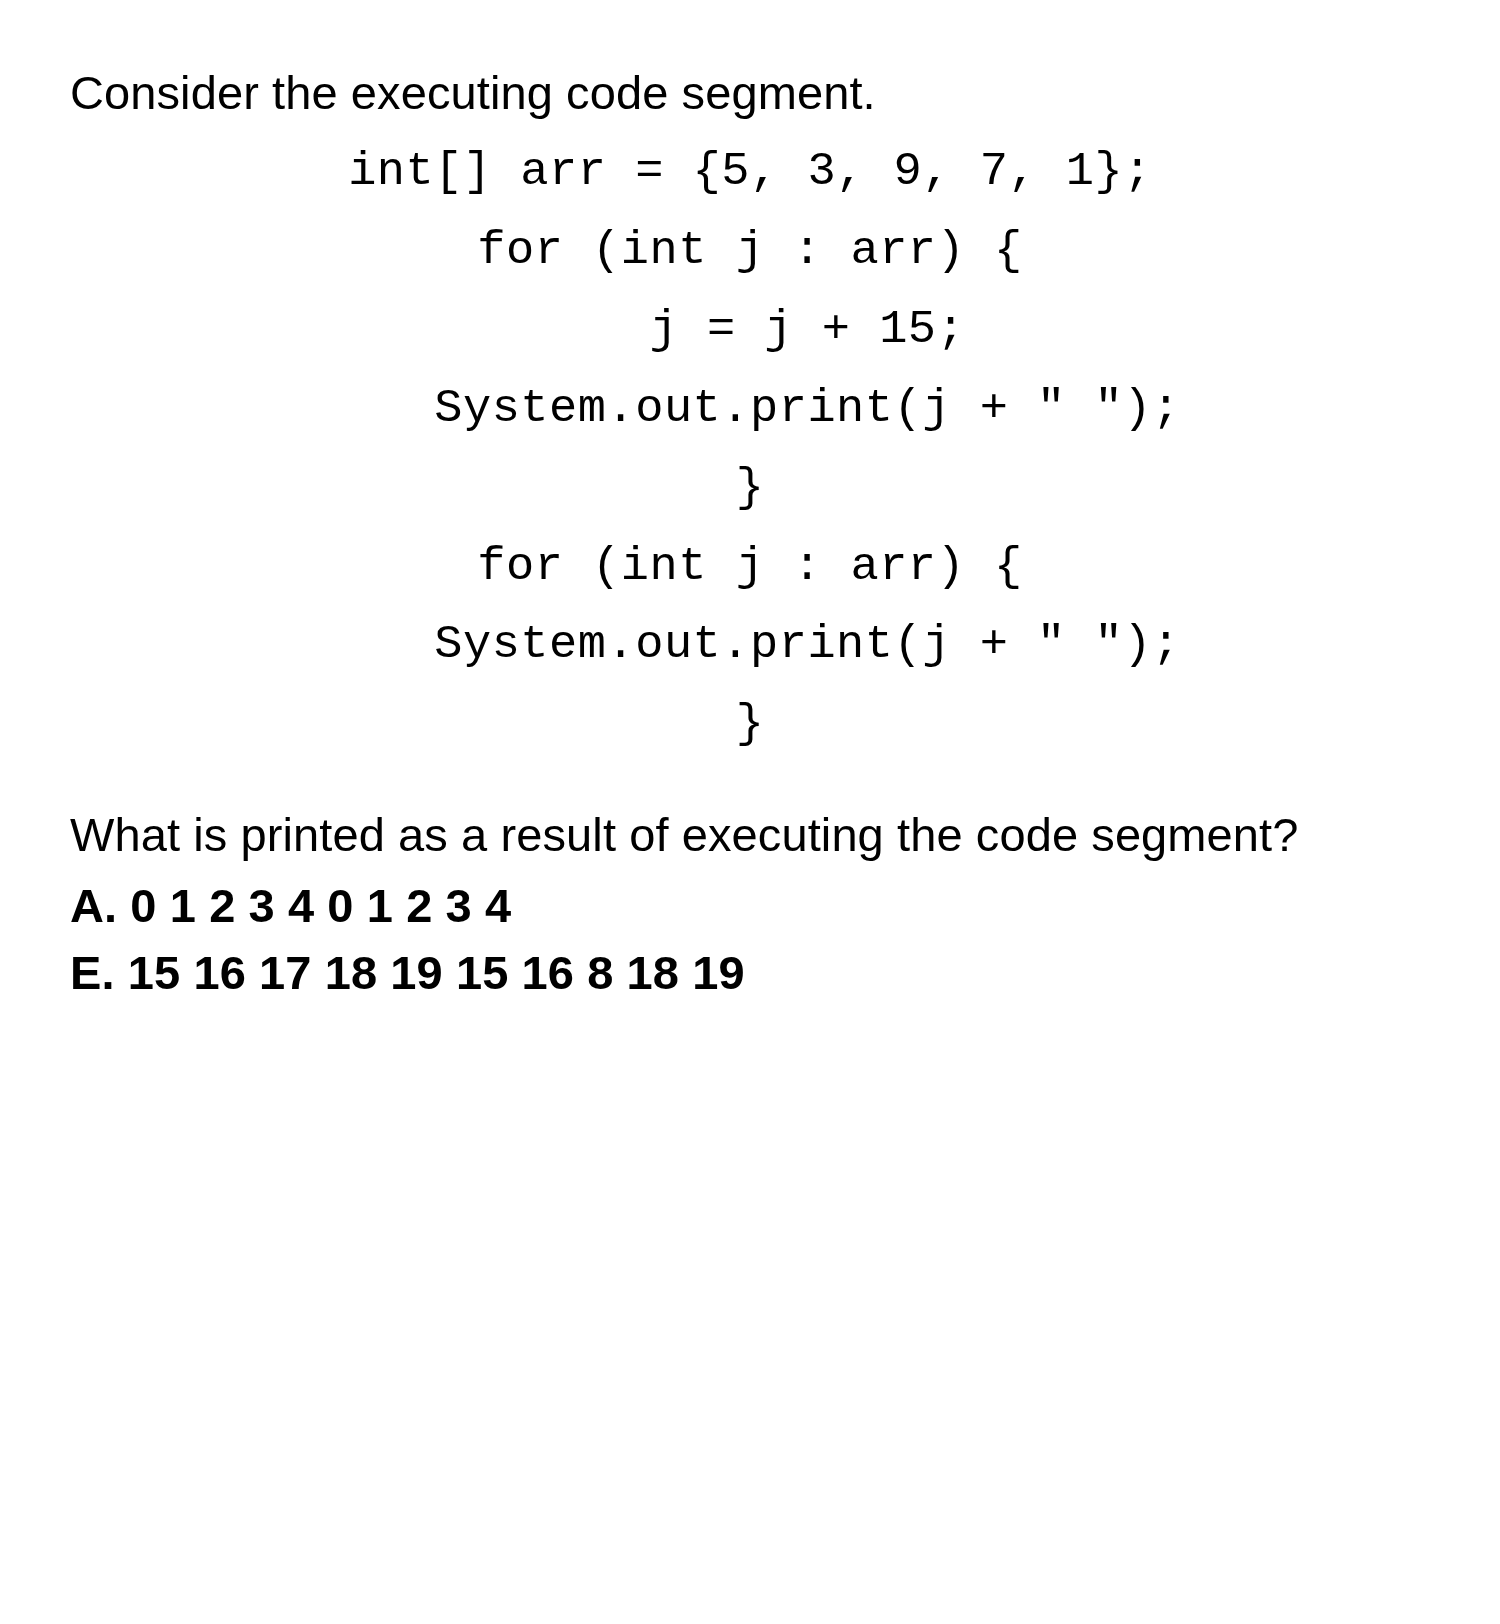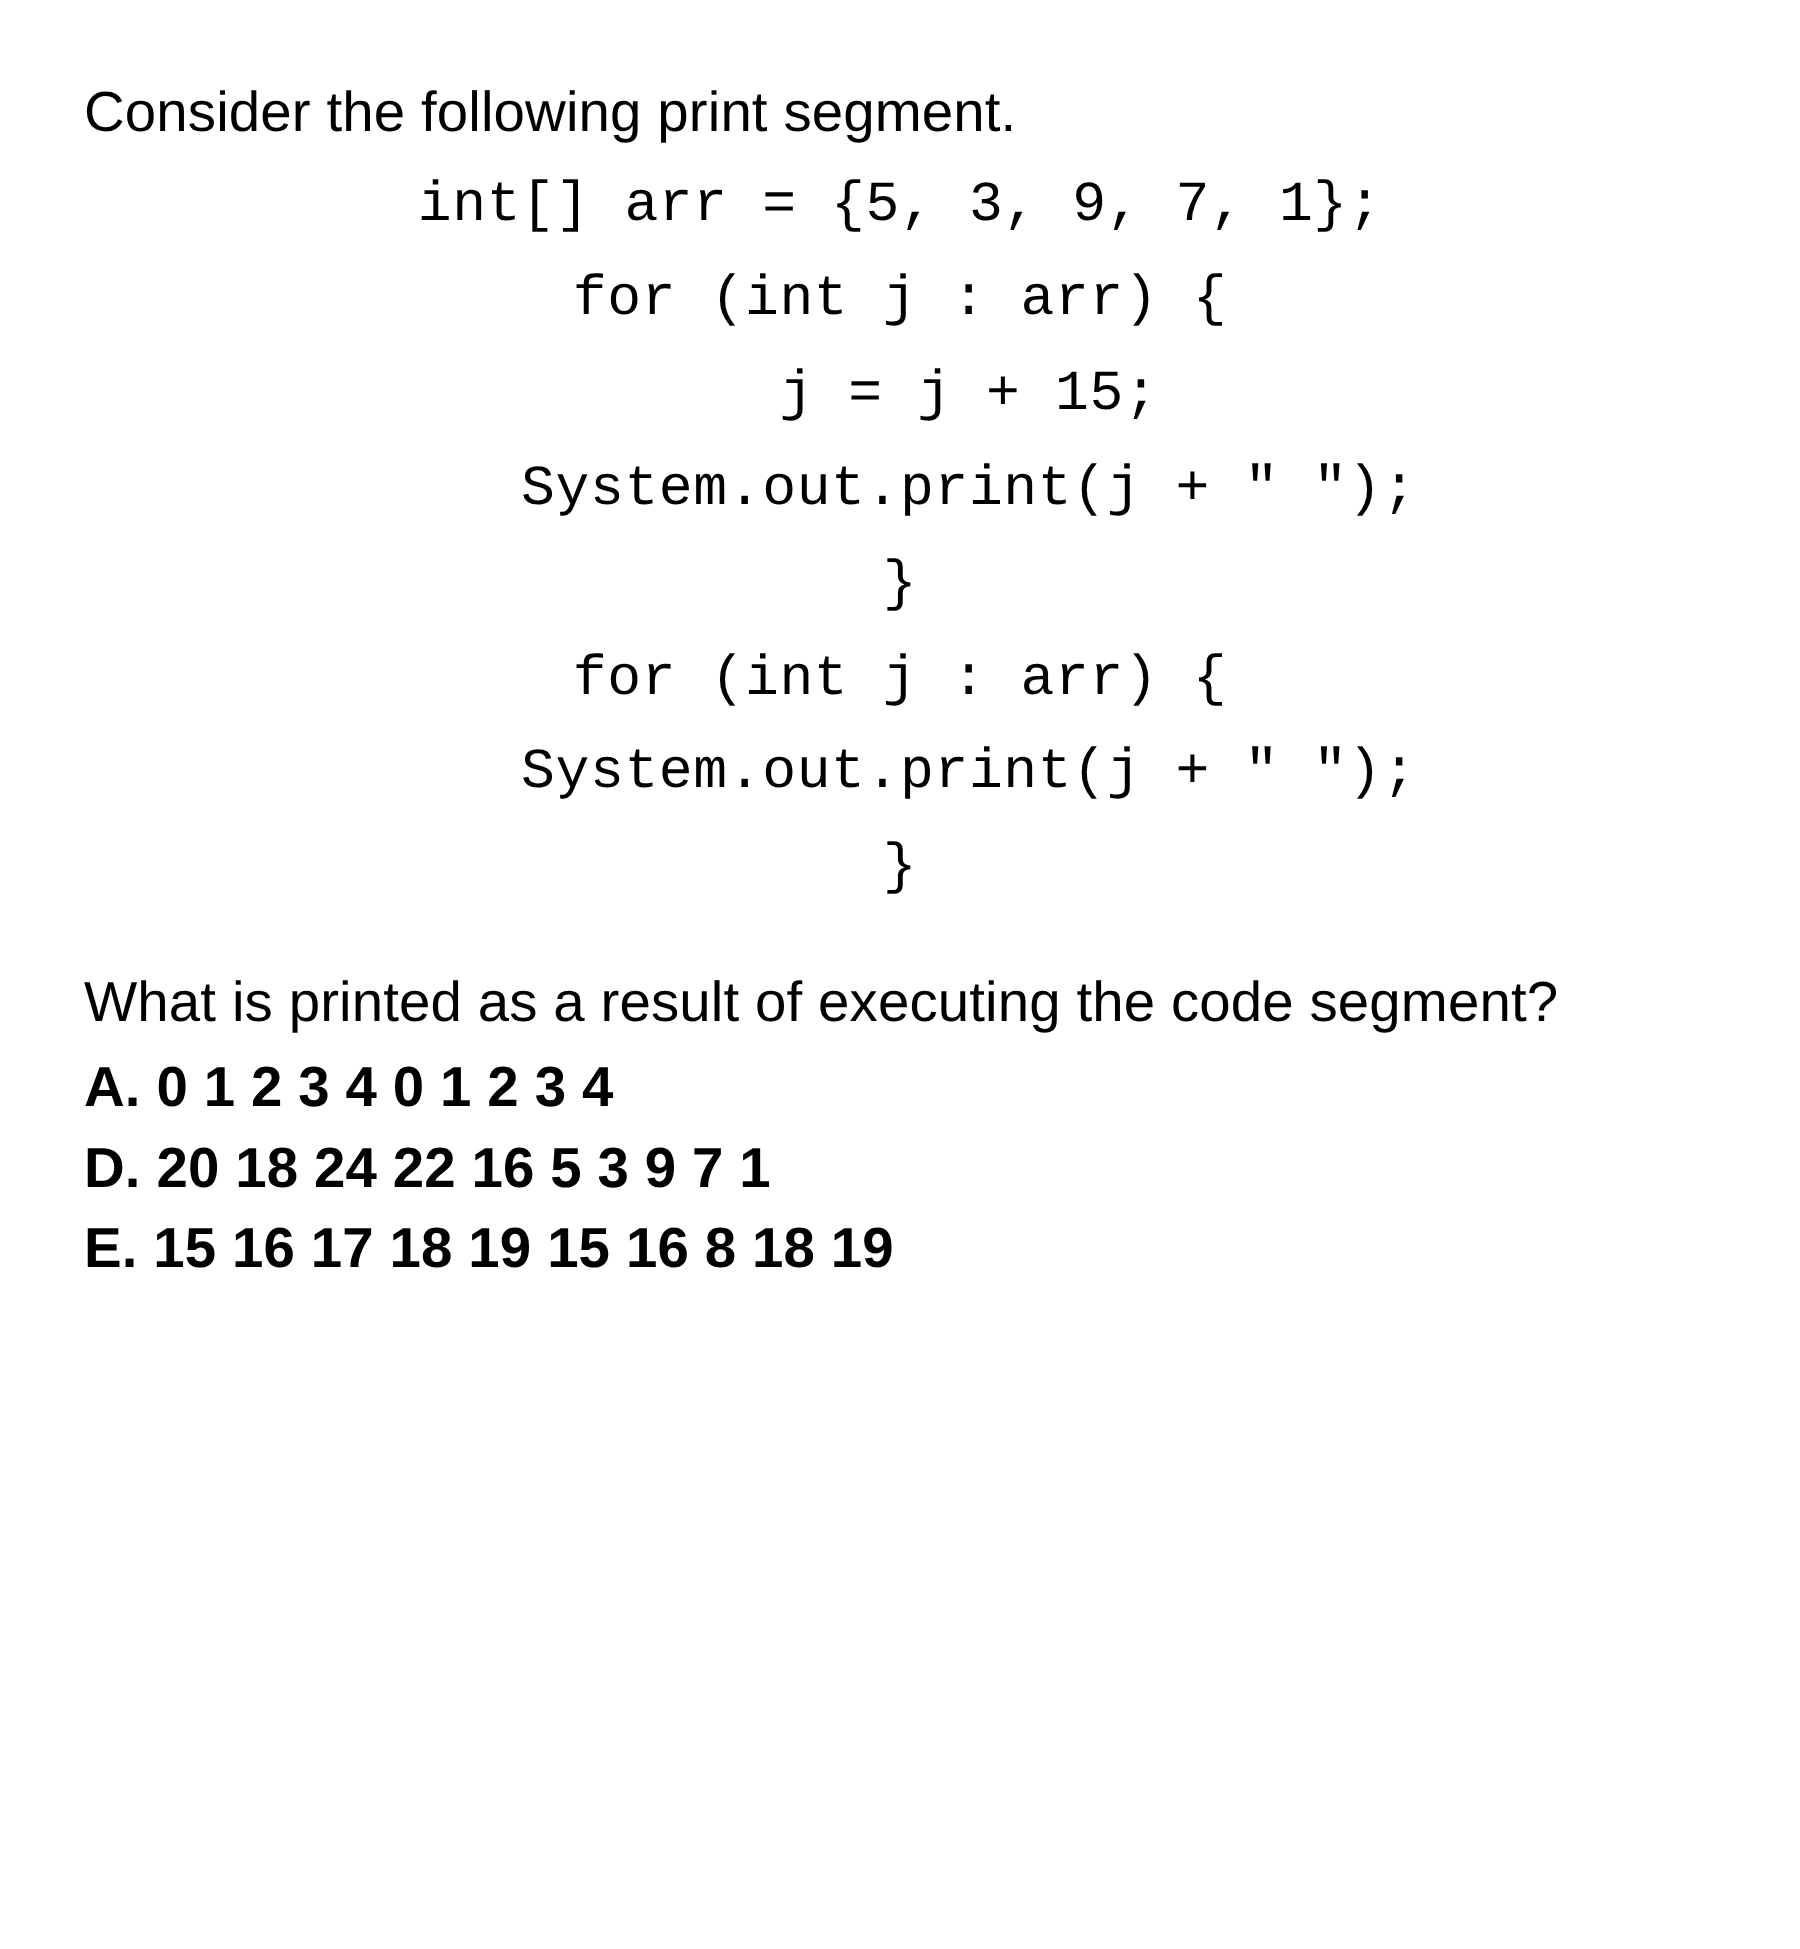--- a/index.html
+++ b/index.html
@@ -40,30 +40,29 @@
     margin-top: 2px;
     font-weight: bold;
   }
   .choice {
     line-height: 1.42;
   }
 </style>
 </head>
 <body>
 
-<div class="prose">Consider the following print segment.</div>
+<div class="prose">Consider the executing code segment.</div>
 
 <div class="code-block mono">int[] arr = {5, 3, 9, 7, 1};
 for (int j : arr) {
     j = j + 15;
     System.out.print(j + " ");
 }
 for (int j : arr) {
     System.out.print(j + " ");
 }</div>
 
 <div class="prose question">What is printed as a result of executing the code segment?</div>
 
 <div class="choices">
   <div class="choice prose">A. 0 1 2 3 4 0 1 2 3 4</div>
-  <div class="choice prose">D. 20 18 24 22 16 5 3 9 7 1</div>
   <div class="choice prose">E. 15 16 17 18 19 15 16 8 18 19</div>
 </div>
 
 </body></html>

